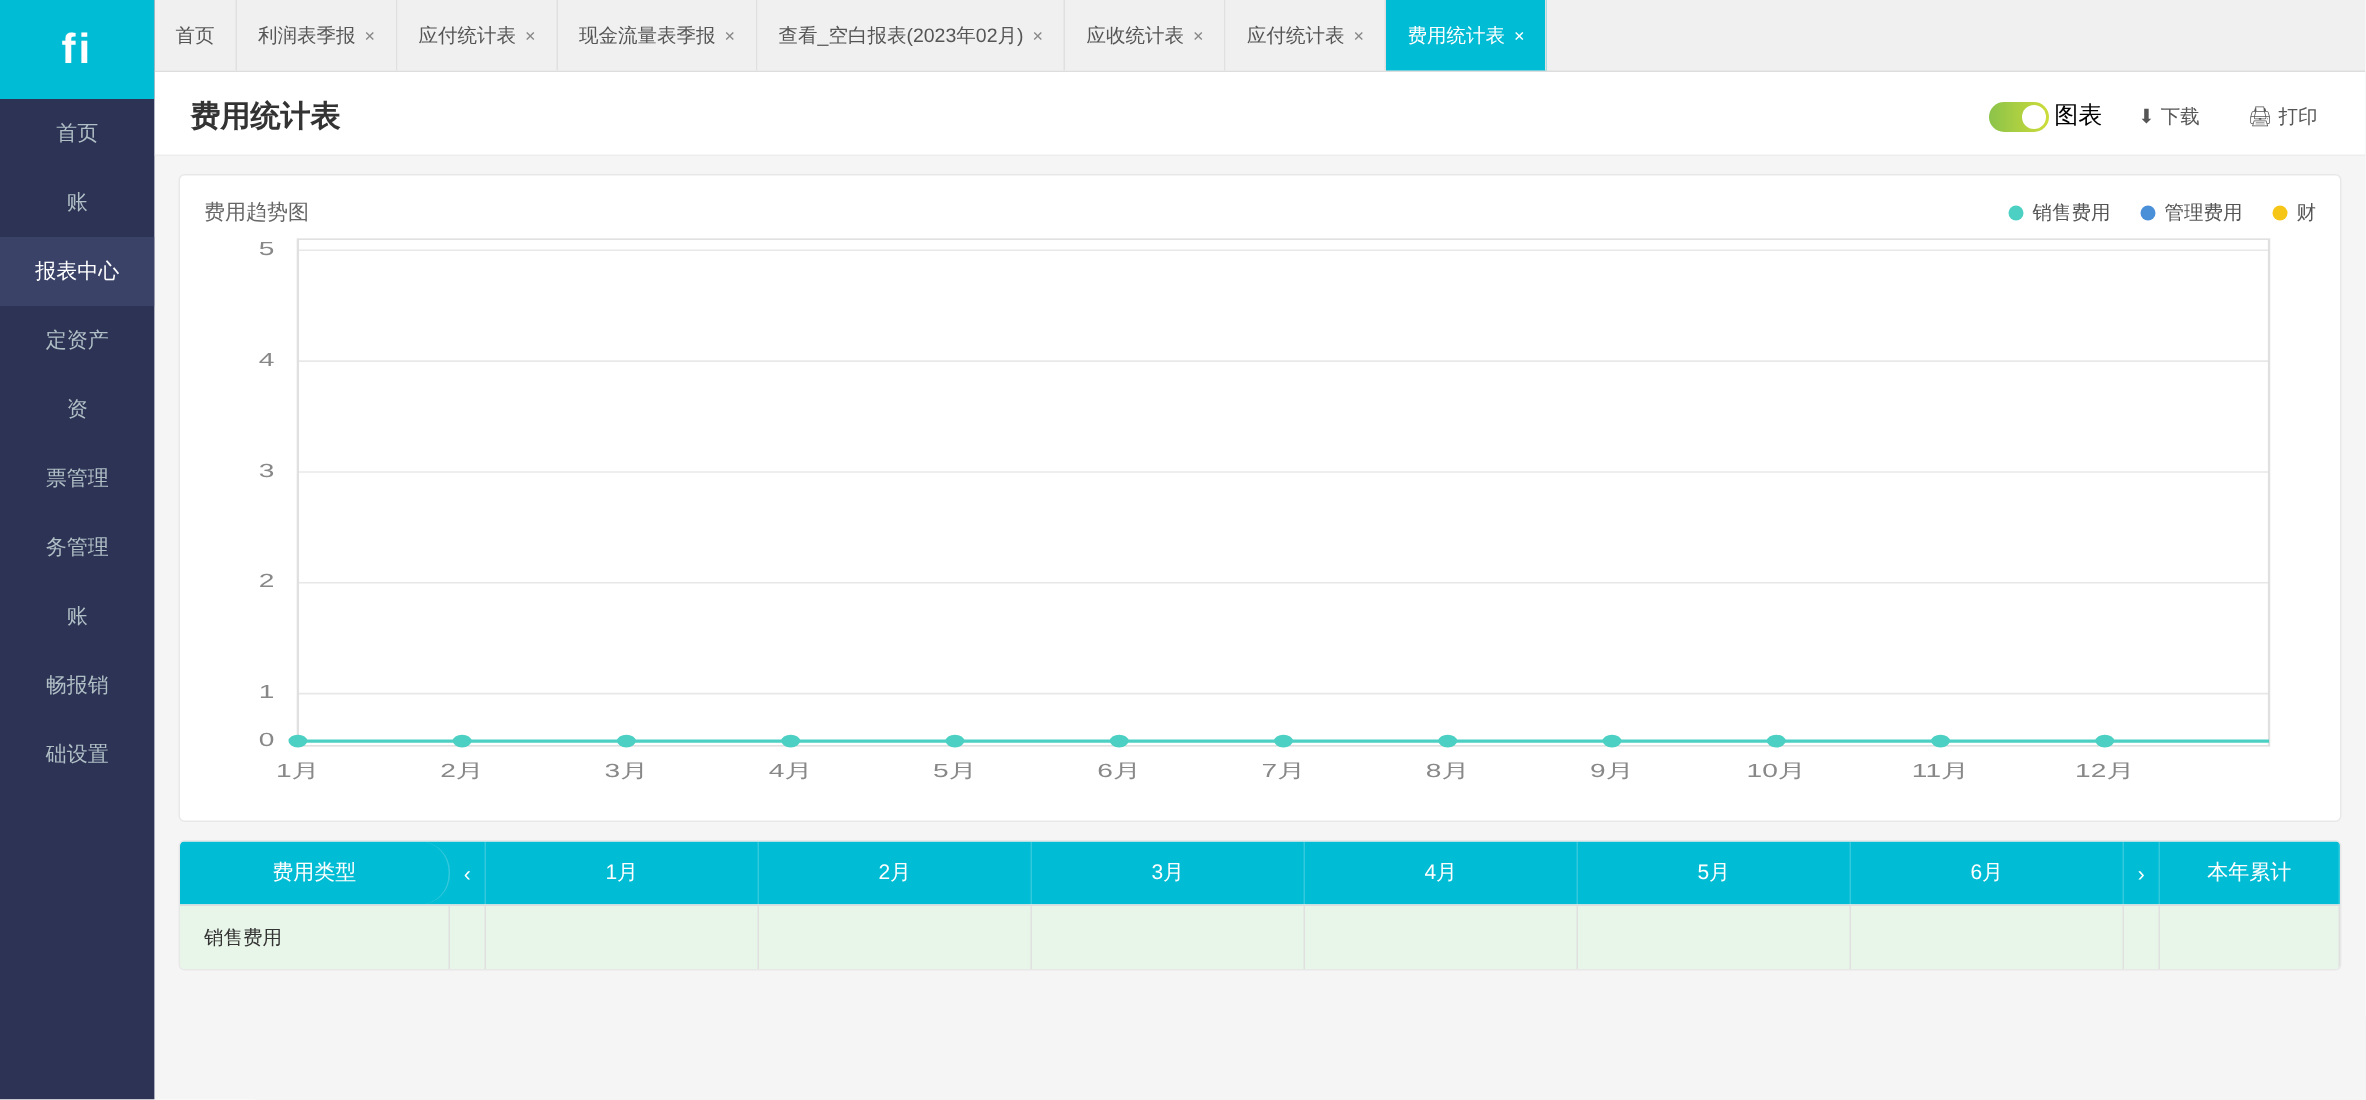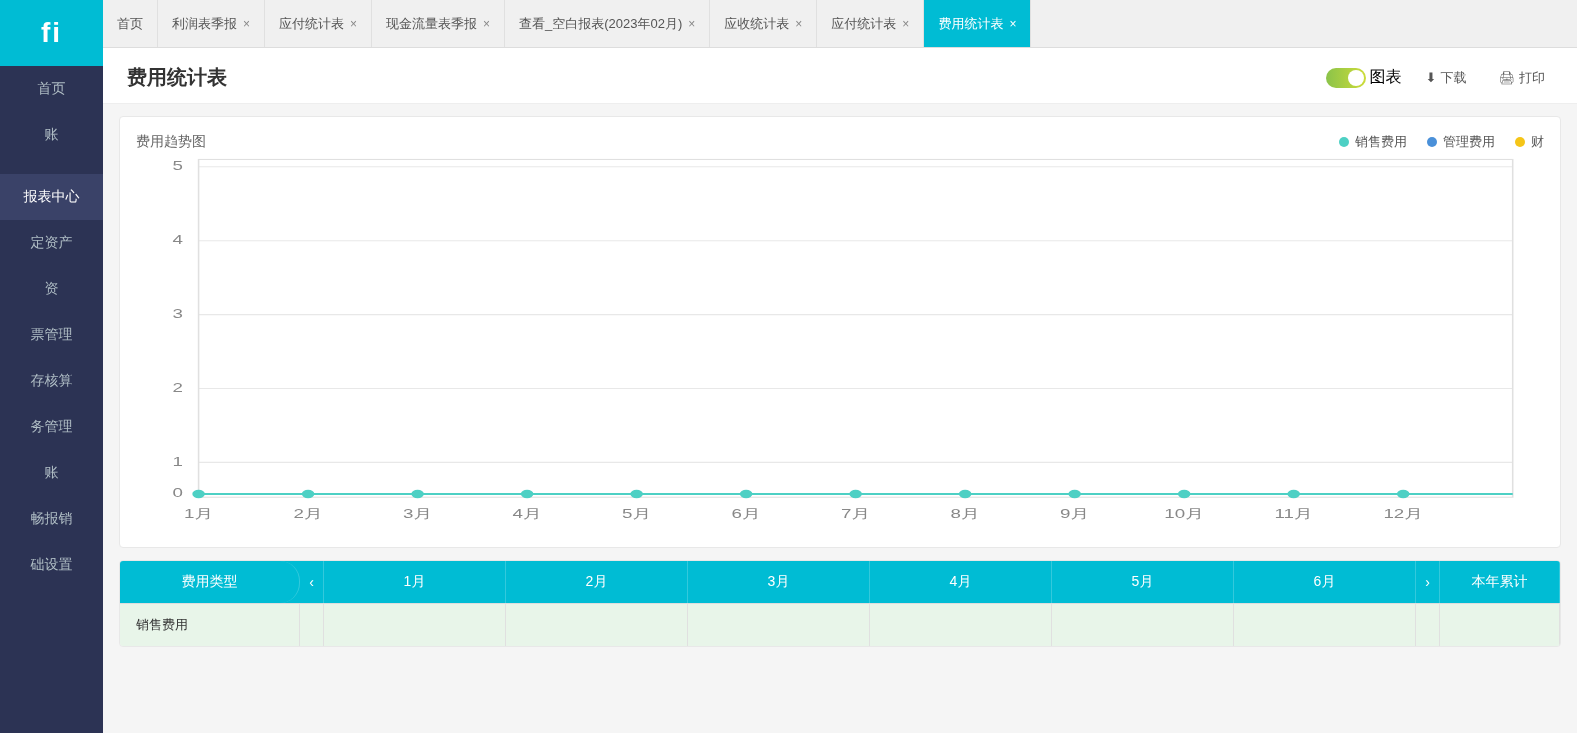--- a/index.html
+++ b/index.html
@@ -34,21 +34,20 @@
       padding: 14px 0;
       text-align: center;
       color: #b0bec5;
       font-size: 14px;
       cursor: pointer;
       transition: background 0.2s;
     }
     .sidebar-item.active {
       background: #3a4268;
       color: white;
-      margin-top: 16px;
     }
 
     
     .main {
       flex: 1;
       display: flex;
       flex-direction: column;
       overflow: hidden;
     }
 
@@ -261,23 +260,20 @@
     <span>报表中心</span>
   </div>
   <div class="sidebar-item">
     <span>定资产</span>
   </div>
   <div class="sidebar-item">
     <span>资</span>
   </div>
   <div class="sidebar-item">
     <span>票管理</span>
-  </div>
-  <div class="sidebar-item">
-    <span>存核算</span>
   </div>
   <div class="sidebar-item">
     <span>务管理</span>
   </div>
   <div class="sidebar-item">
     <span>账</span>
   </div>
   <div class="sidebar-item">
     <span>畅报销</span>
   </div>

